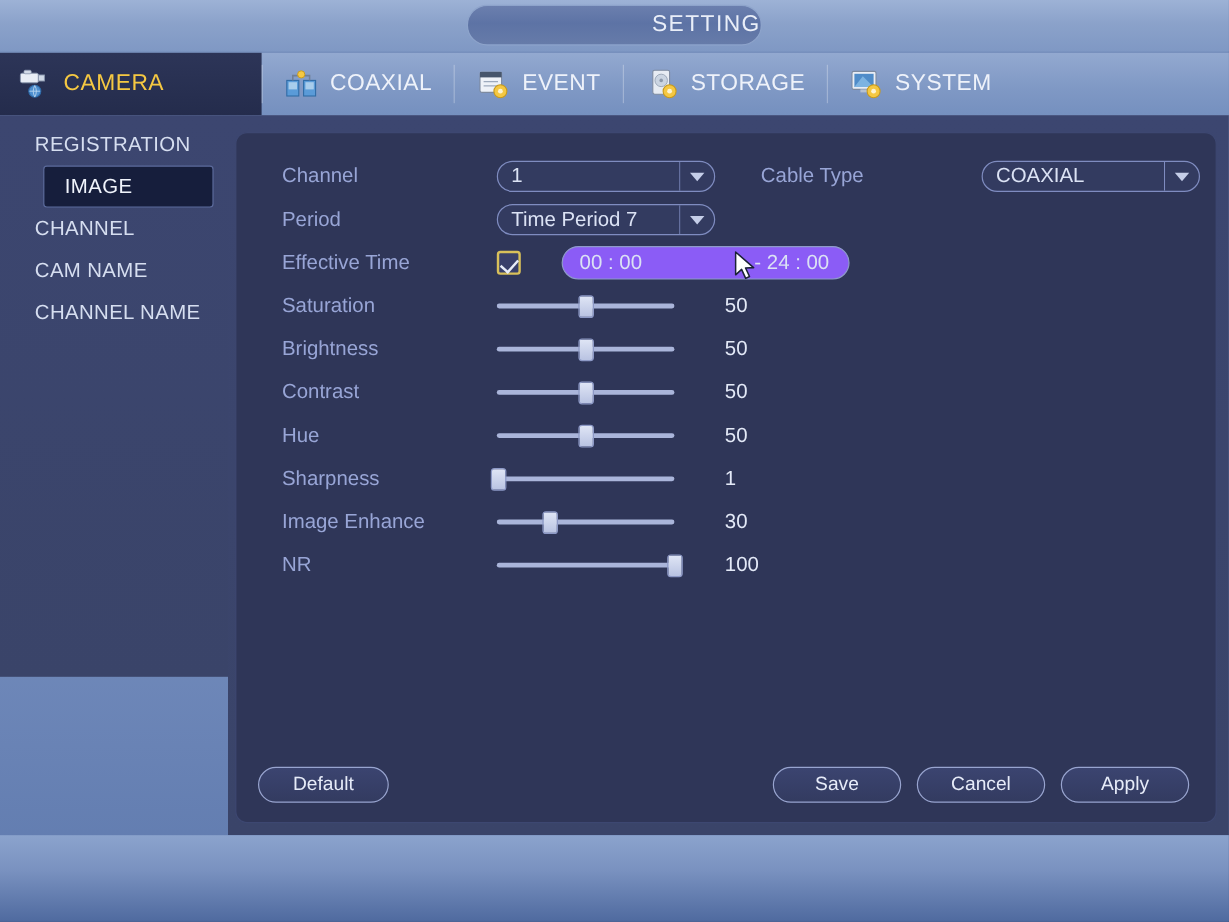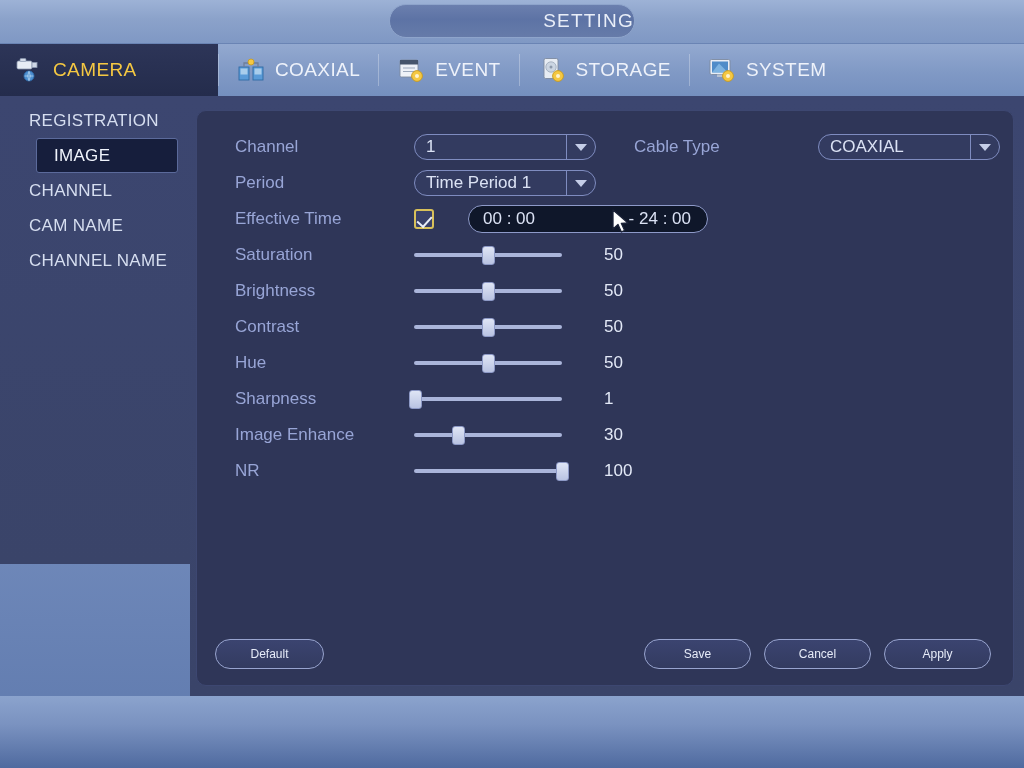--- a/index.html
+++ b/index.html
@@ -188,21 +188,21 @@
     width: 7px; height: 12px;
     border: solid #e8edf8;
     border-width: 0 2.6px 2.6px 0;
     transform: rotate(42deg);
   }
   .timebox {
     margin-left: 10px;
     width: 240px; height: 28px;
     border: 1px solid #8e9ac9;
     border-radius: 14px;
-    background: #0f172a;
+    background: #8b5cf6;
     display: flex;
     align-items: center;
     justify-content: space-between;
     padding: 0 16px 0 14px;
     cursor: text;
   }
   .timebox span { font-size: 17px; color: #dbe2f4; }
 
   
   .slider-wrap {
@@ -241,21 +241,21 @@
   }
   .form-right .lbl { width: 160px; }
 
   
   .btn {
     height: 30px;
     border: 1px solid #98a4cf;
     border-radius: 15px;
     background: linear-gradient(180deg, #3b4470 0%, #333b60 100%);
     color: #e6ebf8;
-    font-size: 12px;
+    font-size: 16px;
     font-family: "Liberation Sans", sans-serif;
     display: inline-flex;
     align-items: center;
     justify-content: center;
     cursor: pointer;
     margin-top: 12px;
   }
   .btn-default { position: absolute; left: 18px; bottom: 16px; width: 109px; }
   .btn-group {
     position: absolute;
@@ -380,21 +380,21 @@
             <div class="val">1</div>
             <div class="arrow-box">
                 <i class="caret"></i>
               </div>
           </div>
         </div>
 
         <div class="row">
           <div class="lbl">Period</div>
           <div class="select">
-            <div class="val">Time Period 1</div>
+            <div class="val">Time Period 7</div>
             <div class="arrow-box">
                 <i class="caret"></i>
               </div>
           </div>
         </div>
 
         <div class="row">
           <div class="lbl">Effective Time</div>
           <div class="chk"></div>
           <div class="timebox">

